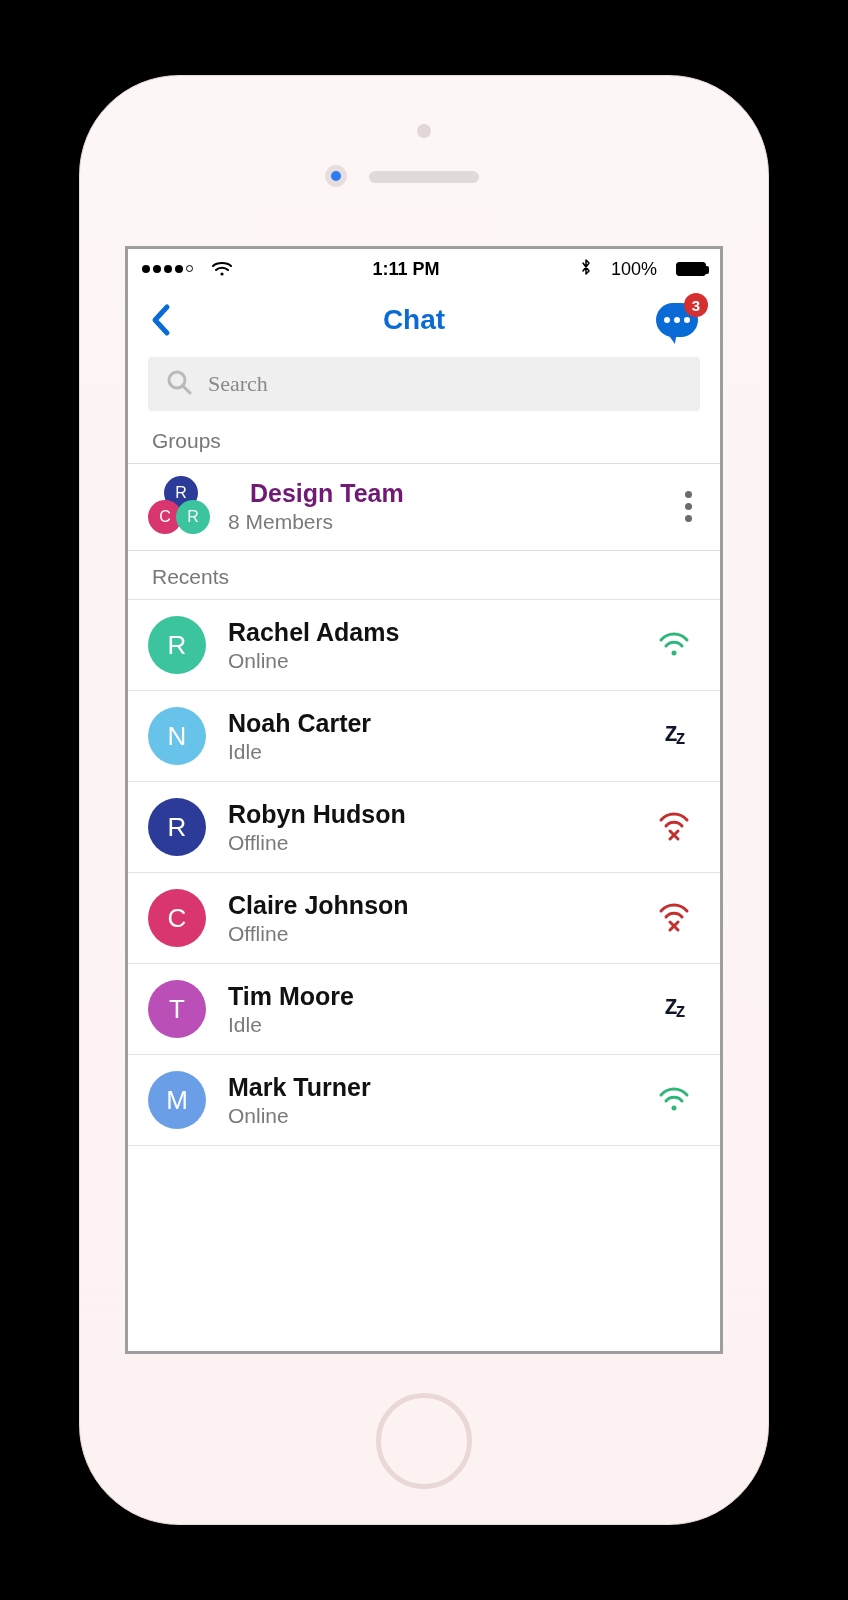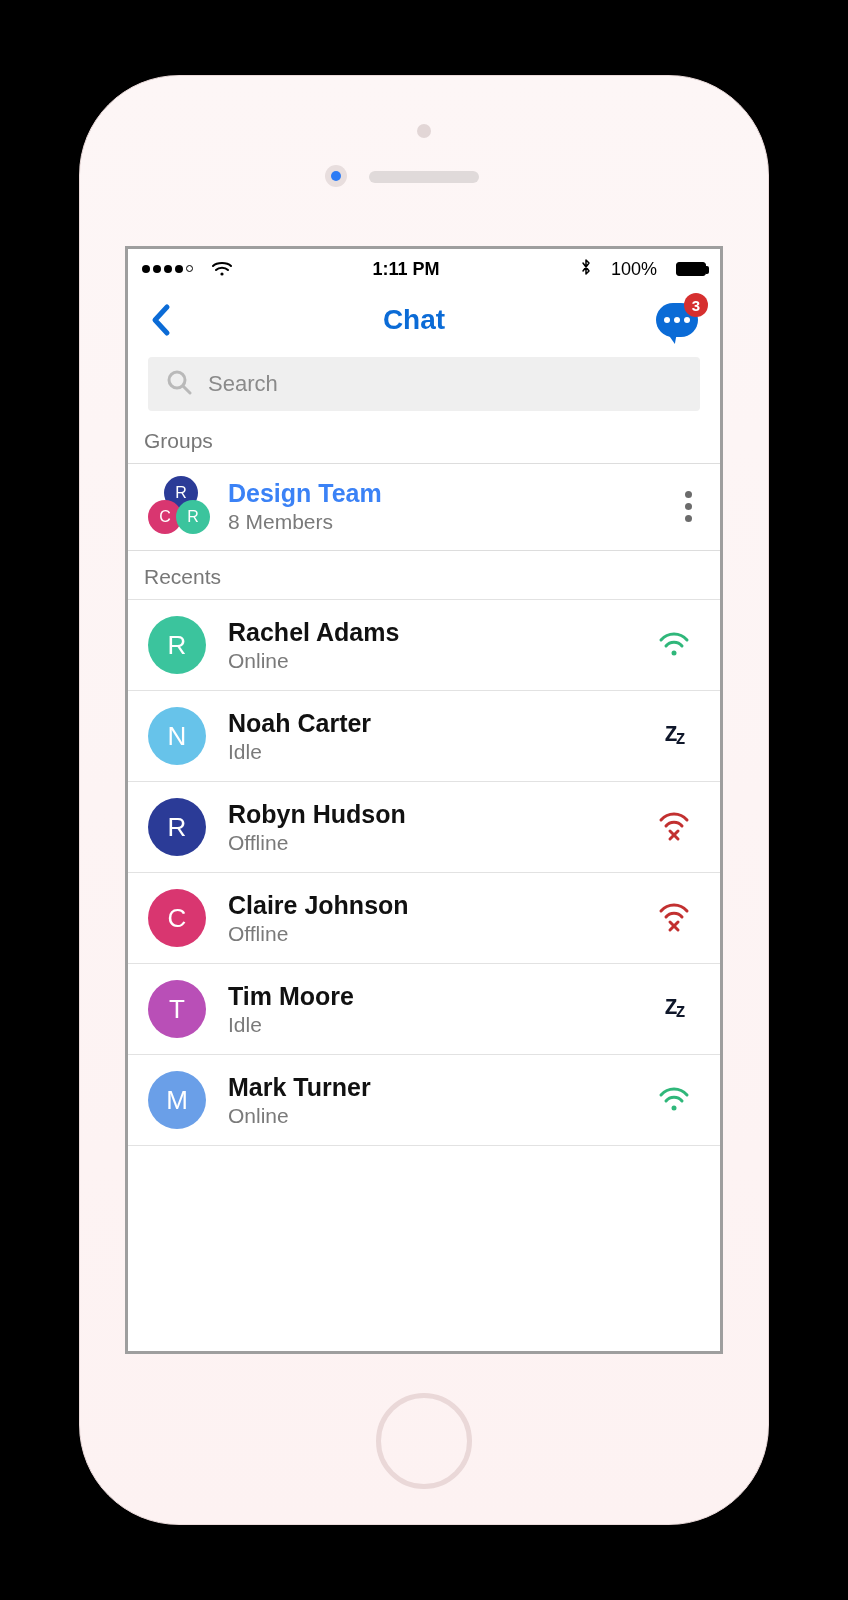--- a/index.html
+++ b/index.html
@@ -86,42 +86,42 @@
   }
 
   
   .search-wrap { padding:6px 20px 12px; }
   .search {
     background:#efefef; border-radius:4px; height:54px;
     display:flex; align-items:center; padding:0 18px; gap:16px;
   }
   .search svg { opacity:.45; }
   .search input {
-    border:none; background:transparent; font-size:22px; color:#333; outline:none; flex:1;
+    border:none; background:transparent; font-size:22px; color:#333; outline:none; flex:1;font-family:Liberation Serif, serif;
   }
   .search input::placeholder { color:#8a8a8a; }
 
   
   .section-label {
-    padding:6px 16px 10px; font-size:21px; color:#777;
+    padding:6px 16px 10px; font-size:21px; color:#777;margin-left:8px;
   }
 
   
   .group-row {
     display:flex; align-items:center; padding:12px 22px 14px 16px;
     border-top:1px solid #ddd; border-bottom:1px solid #ddd;
   }
   .group-avatars { position:relative; width:72px; height:60px; }
   .gav { position:absolute; width:34px; height:34px; border-radius:50%; color:#fff;
     display:flex; align-items:center; justify-content:center; font-size:16px; font-weight:500;}
   .gav.a1 { background:#2b3b97; top:0; left:20px; }
   .gav.a2 { background:#d93670; bottom:2px; left:4px; }
   .gav.a3 { background:#3bc49d; bottom:2px; left:32px; }
   .group-info { flex:1; padding-left:12px; }
-  .gname { font-size:25px; font-weight:700; color:#3b82f6; }
+  .gname { font-size:25px; font-weight:700; color:#701a75;margin-left:22px; }
   .gmeta { font-size:21px; color:#7a7a7a; margin-top:2px;}
   .more-dots { display:flex; flex-direction:column; gap:5px; padding:6px;}
   .more-dots span { width:7px; height:7px; background:#6b6b6b; border-radius:50%; }
 
   
   .contact-row {
     display:flex; align-items:center; padding:16px 28px 16px 20px;
     border-bottom:1px solid #e2e2e2;
   }
   .contact-row:first-of-type { border-top:1px solid #e2e2e2; }

